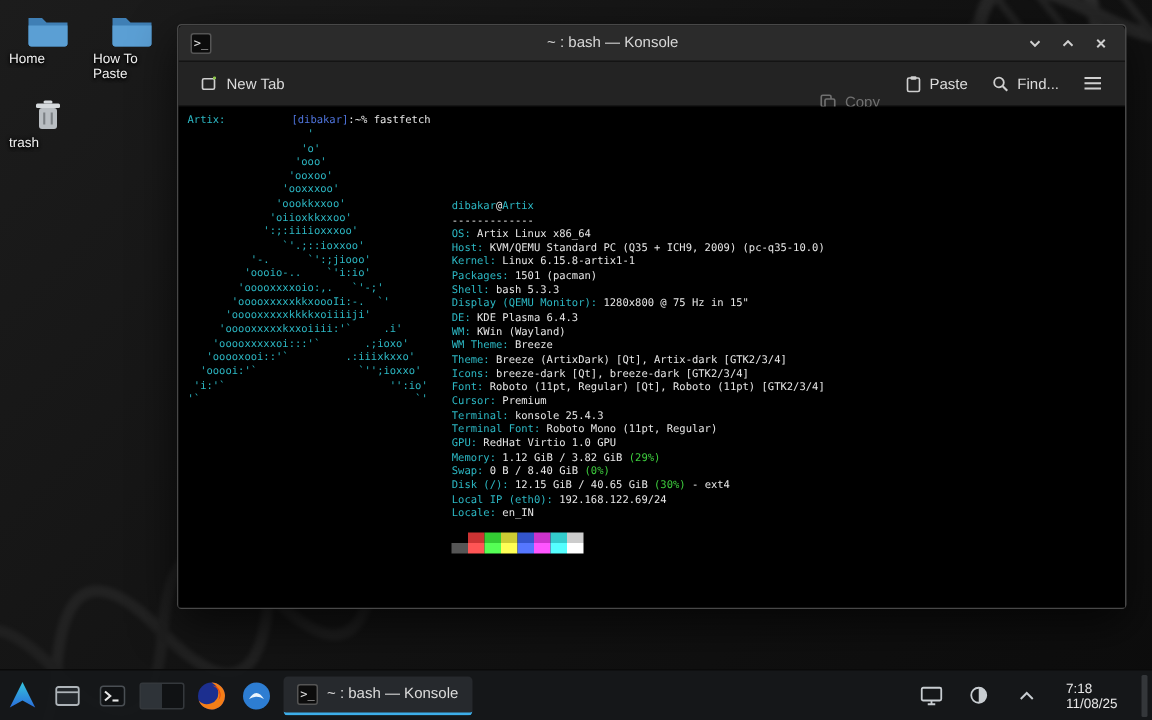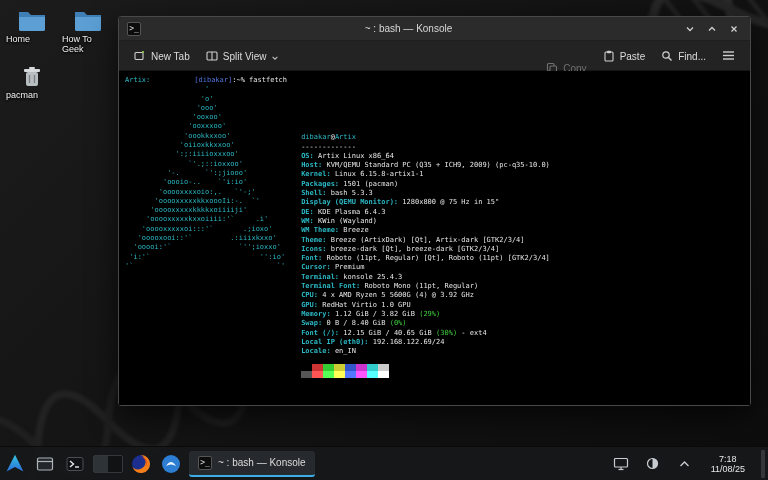--- a/index.html
+++ b/index.html
@@ -48,21 +48,21 @@
 
   
   .terminal {
     flex:1; background:#000; padding:5px 0 0 6px; overflow:hidden;
     font-family:"DejaVu Sans Mono", monospace; font-size:7px; line-height:9.3px; color:#e6e6e6;
   }
   .tline { white-space:pre; }
   .fastfetch-row { display:flex; align-items:flex-start; }
   pre.art { margin:0; white-space:pre; color:#2cb8c4; font:inherit; }
   .info { margin-left:16px;margin-top:48px; }
-  .key { color:#2cb8c4; font-weight:700; }
+  .key { color:#2cb8c4; font-weight:400; }
   .c-cyan { color:#2cb8c4; font-weight:400; }
   .c-blue { color:#4f74dd;padding-left:44px; }
   .c-green { color:#3ecf3e; }
   .c-fg { color:#e6e6e6; }
   .palette { margin-top:8px; }
   .prow { display:flex; height:7px; }
   .swatch { width:11px; height:7px; display:inline-block; }
   .cursor { display:inline-block; width:5px; height:8px; background:#bfbfbf; vertical-align:-1px; margin-left:1px; }
   .spacer-line { height:9.3px; }
 
@@ -78,21 +78,21 @@
   .pager .cell.active { background:#2e3338; }
   .task-btn {
     height:26px; display:flex; align-items:center; gap:6px; padding:0 9px;
     background:#26292d; border-radius:3px; color:#dcdcdc; font-size:10px; max-width:180px;
     border-bottom:2px solid #3daee9;
   }
   .task-ic { width:14px; height:14px; background:#0c0c0c; border:1px solid #555; border-radius:2px;
     color:#ddd; font-family:"DejaVu Sans Mono",monospace; font-size:8px; line-height:12px; text-align:center; }
   .tb-flex { flex:1; }
   .tray { display:flex; align-items:center; gap:8px; }
-  .clock { text-align:center; color:#e8e8e8; font-size:9px; line-height:10px; padding:0 6px; }
+  .clock { color:#e8e8e8; font-size:9px; line-height:10px; padding:0 6px; }
   .edge-strip { width:4px; height:28px; background:#34373a; border-radius:1px; margin-left:2px; }
 </style>
 </head>
 <body>
 
 <div class="wallpaper">
   <svg class="helix helix1" width="620" height="240" viewBox="0 0 620 240">
     <g fill="none" stroke="#424242" stroke-width="9" stroke-linecap="round">
       <path d="M0 120 Q 45 20 90 120 T 180 120 T 270 120 T 360 120 T 450 120 T 540 120 T 630 120"></path>
       <path d="M0 120 Q 45 220 90 120 T 180 120 T 270 120 T 360 120 T 450 120 T 540 120 T 630 120" stroke="#383838"></path>
@@ -134,32 +134,32 @@
     <path d="M2 9 h26 v12 a2 2 0 0 1 -2 2 H4 a2 2 0 0 1 -2 -2 Z" fill="#5b9fd4"></path>
   </svg>
   <div class="lbl">Home</div>
 </div>
 
 <div class="desk-icon" id="icon-htg">
   <svg class="glyph" width="30" height="24" viewBox="0 0 30 24">
     <path d="M2 4 h9 l3 3 h14 v14 a2 2 0 0 1 -2 2 H4 a2 2 0 0 1 -2 -2 Z" fill="#3f7fb5"></path>
     <path d="M2 9 h26 v12 a2 2 0 0 1 -2 2 H4 a2 2 0 0 1 -2 -2 Z" fill="#5b9fd4"></path>
   </svg>
-  <div class="lbl">How To Geek</div>
+  <div class="lbl">How To Paste</div>
 </div>
 
 <div class="desk-icon" id="icon-trash">
   <svg class="glyph" width="20" height="22" viewBox="0 0 20 22">
     <rect x="4" y="6" width="12" height="14" rx="2" fill="#b9bec2"></rect>
     <rect x="2" y="3" width="16" height="3" rx="1" fill="#d6dadd"></rect>
     <rect x="7" y="1" width="6" height="2" rx="1" fill="#d6dadd"></rect>
     <line x1="7.5" y1="9" x2="7.5" y2="17" stroke="#7c8185" stroke-width="1.4"></line>
     <line x1="12.5" y1="9" x2="12.5" y2="17" stroke="#7c8185" stroke-width="1.4"></line>
   </svg>
-  <div class="lbl">pacman</div>
+  <div class="lbl">trash</div>
 </div>
 
 <div class="window">
   <div class="titlebar">
     <div class="app-ic">&gt;_</div>
     <div class="title-text">~ : bash — Konsole</div>
     <div class="winbtn">
       <svg width="10" height="10" viewBox="0 0 10 10">
           <path d="M2 3.5 L5 6.5 L8 3.5" stroke="#cfcfcf" stroke-width="1.3" fill="none"></path>
         </svg>
@@ -176,30 +176,20 @@
     </div>
   </div>
 
   <div class="toolbar">
     <div class="tbtn">
       <svg width="12" height="12" viewBox="0 0 12 12">
         <rect x="1" y="2.5" width="8" height="7" rx="1" fill="none" stroke="#cfcfcf" stroke-width="1.1"></rect>
         <path d="M9 3 v-2 M8 2 h2" stroke="#8bc34a" stroke-width="1.3"></path>
       </svg>
       <span>New Tab</span>
-    </div>
-    <div class="tbtn">
-      <svg width="12" height="12" viewBox="0 0 12 12">
-        <rect x="1" y="2" width="10" height="8" rx="1" fill="none" stroke="#cfcfcf" stroke-width="1.1"></rect>
-        <line x1="6" y1="2" x2="6" y2="10" stroke="#cfcfcf" stroke-width="1.1"></line>
-      </svg>
-      <span>Split View</span>
-      <svg width="8" height="8" viewBox="0 0 10 10">
-          <path d="M2 3.5 L5 6.5 L8 3.5" stroke="#bfbfbf" stroke-width="1.3" fill="none"></path>
-        </svg>
     </div>
     <div class="tb-spacer"></div>
     <div class="tbtn disabled">
       <svg width="12" height="12" viewBox="0 0 12 12">
         <rect x="1.5" y="1.5" width="6.5" height="7.5" rx="1" fill="none" stroke="#707070" stroke-width="1.1"></rect>
         <rect x="4" y="4" width="6.5" height="7" rx="1" fill="#232323" stroke="#707070" stroke-width="1.1"></rect>
       </svg>
       <span>Copy</span>
     </div>
     <div class="tbtn">
@@ -259,25 +249,24 @@
           <div class="tline"><span class="key">Display (QEMU Monitor):</span> <span class="c-fg">1280x800 @ 75 Hz in 15"</span></div>
           <div class="tline"><span class="key">DE:</span> <span class="c-fg">KDE Plasma 6.4.3</span></div>
           <div class="tline"><span class="key">WM:</span> <span class="c-fg">KWin (Wayland)</span></div>
           <div class="tline"><span class="key">WM Theme:</span> <span class="c-fg">Breeze</span></div>
           <div class="tline"><span class="key">Theme:</span> <span class="c-fg">Breeze (ArtixDark) [Qt], Artix-dark [GTK2/3/4]</span></div>
           <div class="tline"><span class="key">Icons:</span> <span class="c-fg">breeze-dark [Qt], breeze-dark [GTK2/3/4]</span></div>
           <div class="tline"><span class="key">Font:</span> <span class="c-fg">Roboto (11pt, Regular) [Qt], Roboto (11pt) [GTK2/3/4]</span></div>
           <div class="tline"><span class="key">Cursor:</span> <span class="c-fg">Premium</span></div>
           <div class="tline"><span class="key">Terminal:</span> <span class="c-fg">konsole 25.4.3</span></div>
           <div class="tline"><span class="key">Terminal Font:</span> <span class="c-fg">Roboto Mono (11pt, Regular)</span></div>
-          <div class="tline"><span class="key">CPU:</span> <span class="c-fg">4 x AMD Ryzen 5 5600G (4) @ 3.92 GHz</span></div>
           <div class="tline"><span class="key">GPU:</span> <span class="c-fg">RedHat Virtio 1.0 GPU</span></div>
           <div class="tline"><span class="key">Memory:</span> <span class="c-fg">1.12 GiB / 3.82 GiB </span><span class="c-green">(29%)</span></div>
           <div class="tline"><span class="key">Swap:</span> <span class="c-fg">0 B / 8.40 GiB </span><span class="c-green">(0%)</span></div>
-          <div class="tline"><span class="key">Font (/):</span> <span class="c-fg">12.15 GiB / 40.65 GiB </span><span class="c-green">(30%)</span><span class="c-fg"> - ext4</span></div>
+          <div class="tline"><span class="key">Disk (/):</span> <span class="c-fg">12.15 GiB / 40.65 GiB </span><span class="c-green">(30%)</span><span class="c-fg"> - ext4</span></div>
           <div class="tline"><span class="key">Local IP (eth0):</span> <span class="c-fg">192.168.122.69/24</span></div>
           <div class="tline"><span class="key">Locale:</span> <span class="c-fg">en_IN</span></div>
           <div class="palette">
             <div class="prow">
               <span class="swatch" style="background: rgb(0, 0, 0);"></span>
               <span class="swatch" style="background: rgb(204, 51, 51);"></span>
               <span class="swatch" style="background: rgb(51, 204, 51);"></span>
               <span class="swatch" style="background: rgb(204, 204, 51);"></span>
               <span class="swatch" style="background: rgb(51, 85, 204);"></span>
               <span class="swatch" style="background: rgb(204, 51, 204);"></span>

